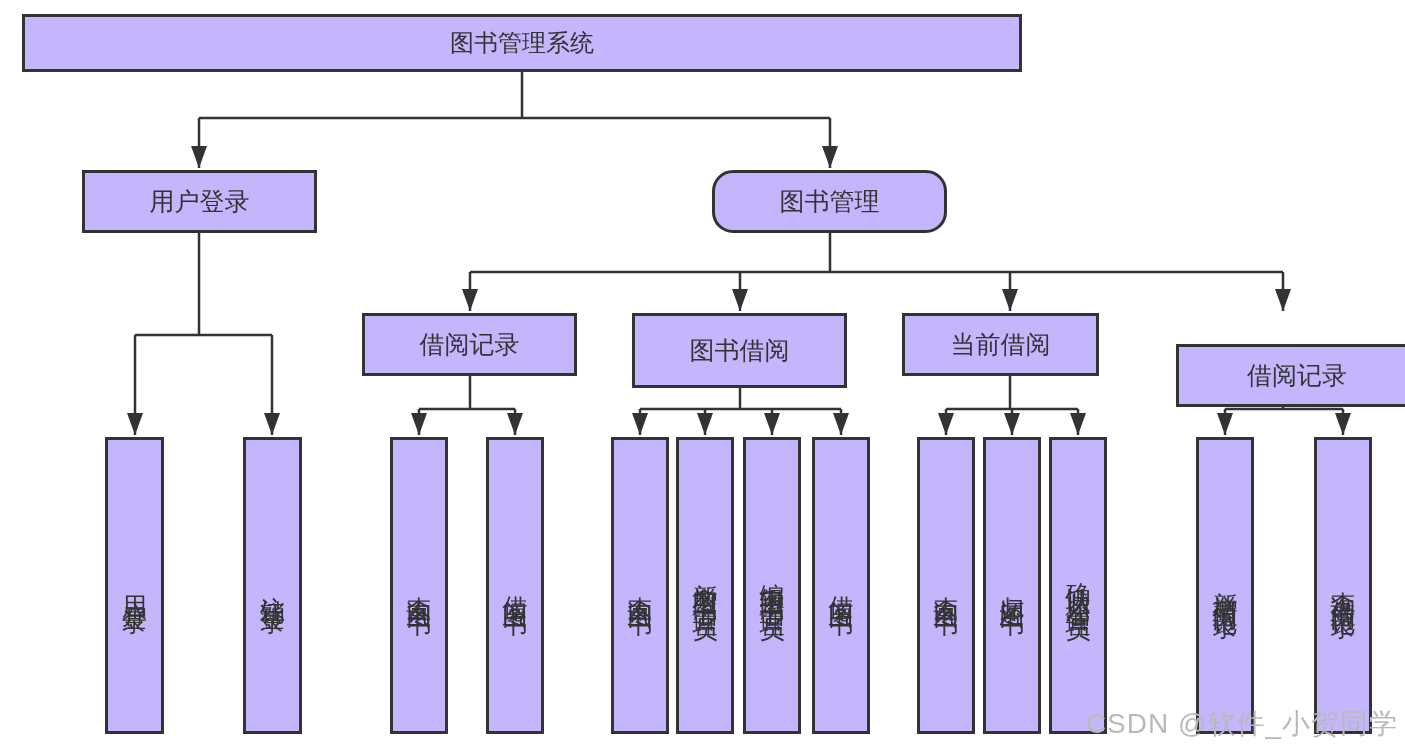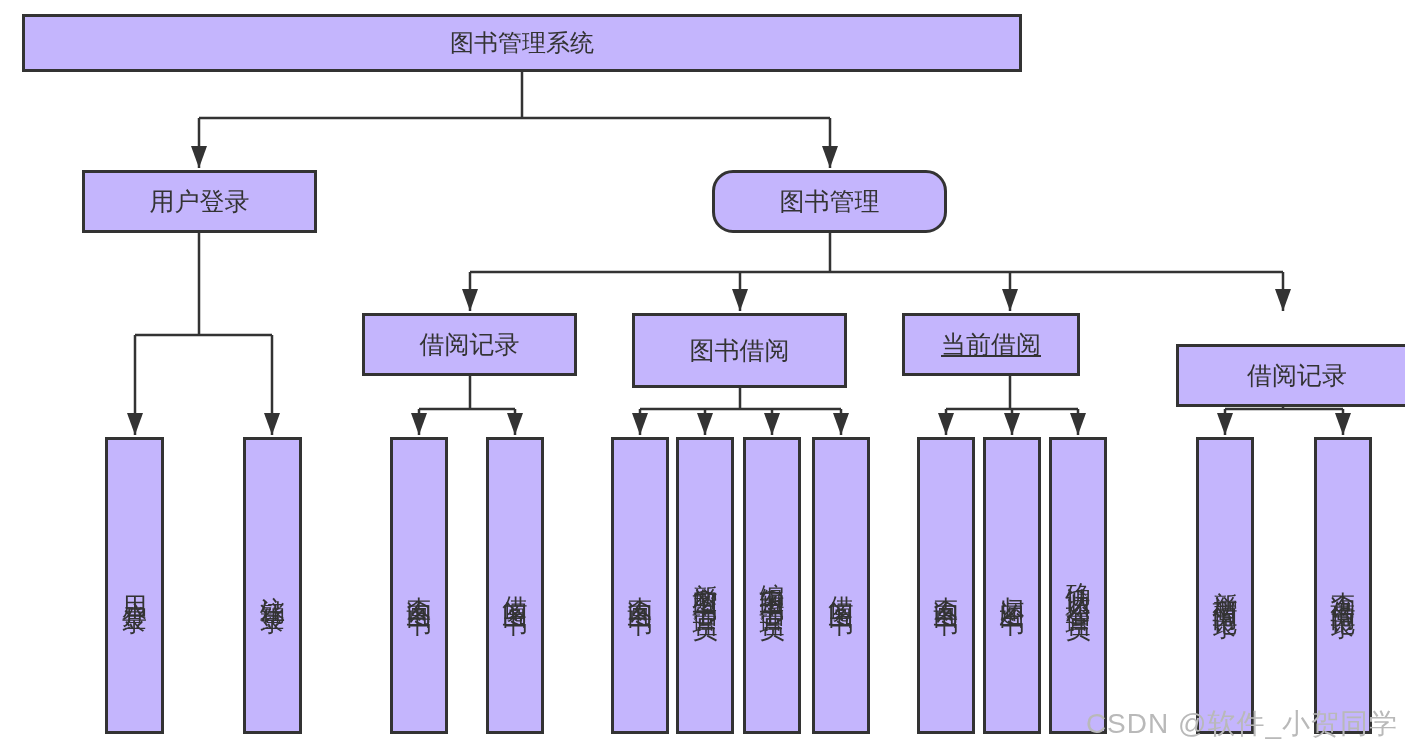--- a/index.html
+++ b/index.html
@@ -102,21 +102,21 @@
   <div class="box" style="left:712px; top:170px; width:235px; height:63px;border-radius:21px;">
     <span>图书管理</span>
   </div>
 
   <div class="box" style="left:362px; top:313px; width:215px; height:63px;">
     <span>借阅记录</span>
   </div>
   <div class="box" style="left:632px; top:313px; width:215px; height:75px;">
     <span>图书借阅</span>
   </div>
-  <div class="box" style="left:902px; top:313px; width:178px; height:63px;text-decoration:underline;">
+  <div class="box" style="left:902px; top:313px; width:197px; height:63px;">
     <span>当前借阅</span>
   </div>
   <div class="box" style="left:1176px; top:313px; width:242px; height:63px;margin-top:31px;">
     <span>借阅记录</span>
   </div>
 
   <div class="box leaf" style="left:105px; top:437px; width:59px; height:297px;">
     <span class="vtext">用户登录</span>
   </div>
   <div class="box leaf" style="left:243px; top:437px; width:59px; height:297px;">

